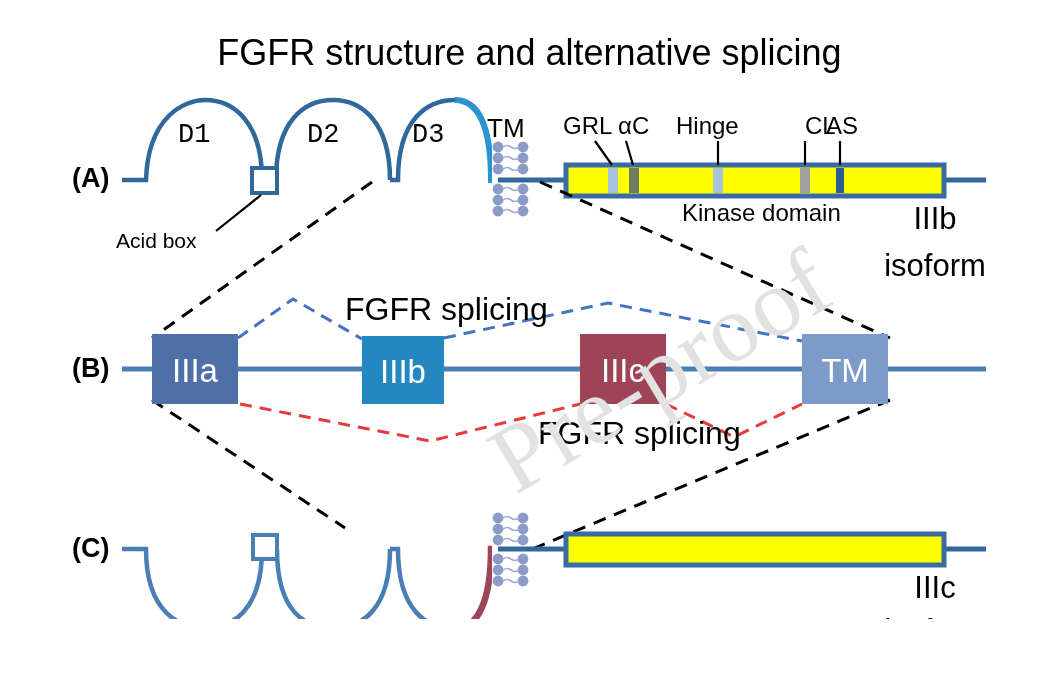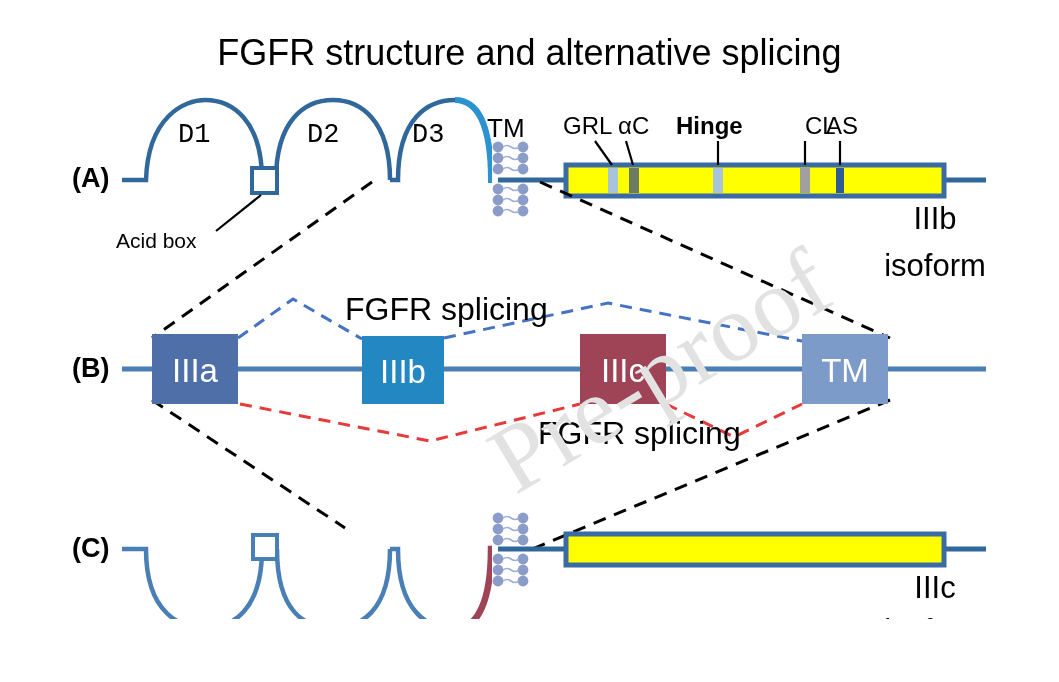--- a/index.html
+++ b/index.html
@@ -237,24 +237,25 @@
 
   <div class="lbl panel-letter" style="left:72px; top:165px;">(A)</div>
   <div class="lbl domain-label" style="left:178px; top:122px;">D1</div>
   <div class="lbl domain-label" style="left:307px; top:122px;">D2</div>
   <div class="lbl domain-label" style="left:412px; top:122px;">D3</div>
   <div class="lbl tm-label" style="left:487px; top:115px;">TM</div>
   <div class="lbl acidbox-label" style="left:116px; top:230px;">Acid box</div>
 
   <div class="lbl kin-marker-label" style="left:563px; top:114px;">GRL</div>
   <div class="lbl kin-marker-label" style="left:618px; top:114px;">αC</div>
-  <div class="lbl kin-marker-label" style="left:676px; top:114px;font-weight:bold;">Hinge</div>
+  <div class="lbl kin-marker-label" style="left:676px; top:114px;">Hinge</div>
   <div class="lbl kin-marker-label" style="left:805px; top:114px;">CL</div>
   <div class="lbl kin-marker-label" style="left:826px; top:114px;">AS</div>
 
+  <div class="lbl kinase-label" style="left:682px; top:201px;">Kinase domain</div>
 
   <div class="lbl isoform-label" style="left:860px; top:203px; width:150px;">IIIb</div>
   <div class="lbl isoform-label" style="left:860px; top:250px; width:150px;">isoform</div>
 
   <div class="lbl panel-letter" style="left:72px; top:355px;">(B)</div>
   <div class="lbl splice-label" style="left:345px; top:293px;">FGFR splicing</div>
   <div class="lbl splice-label" style="left:538px; top:417px;">FGFR splicing</div>
 
   <div class="lbl panel-letter" style="left:72px; top:535px;">(C)</div>
   <div class="lbl isoform-label" style="left:860px; top:572px; width:150px;">IIIc</div>

